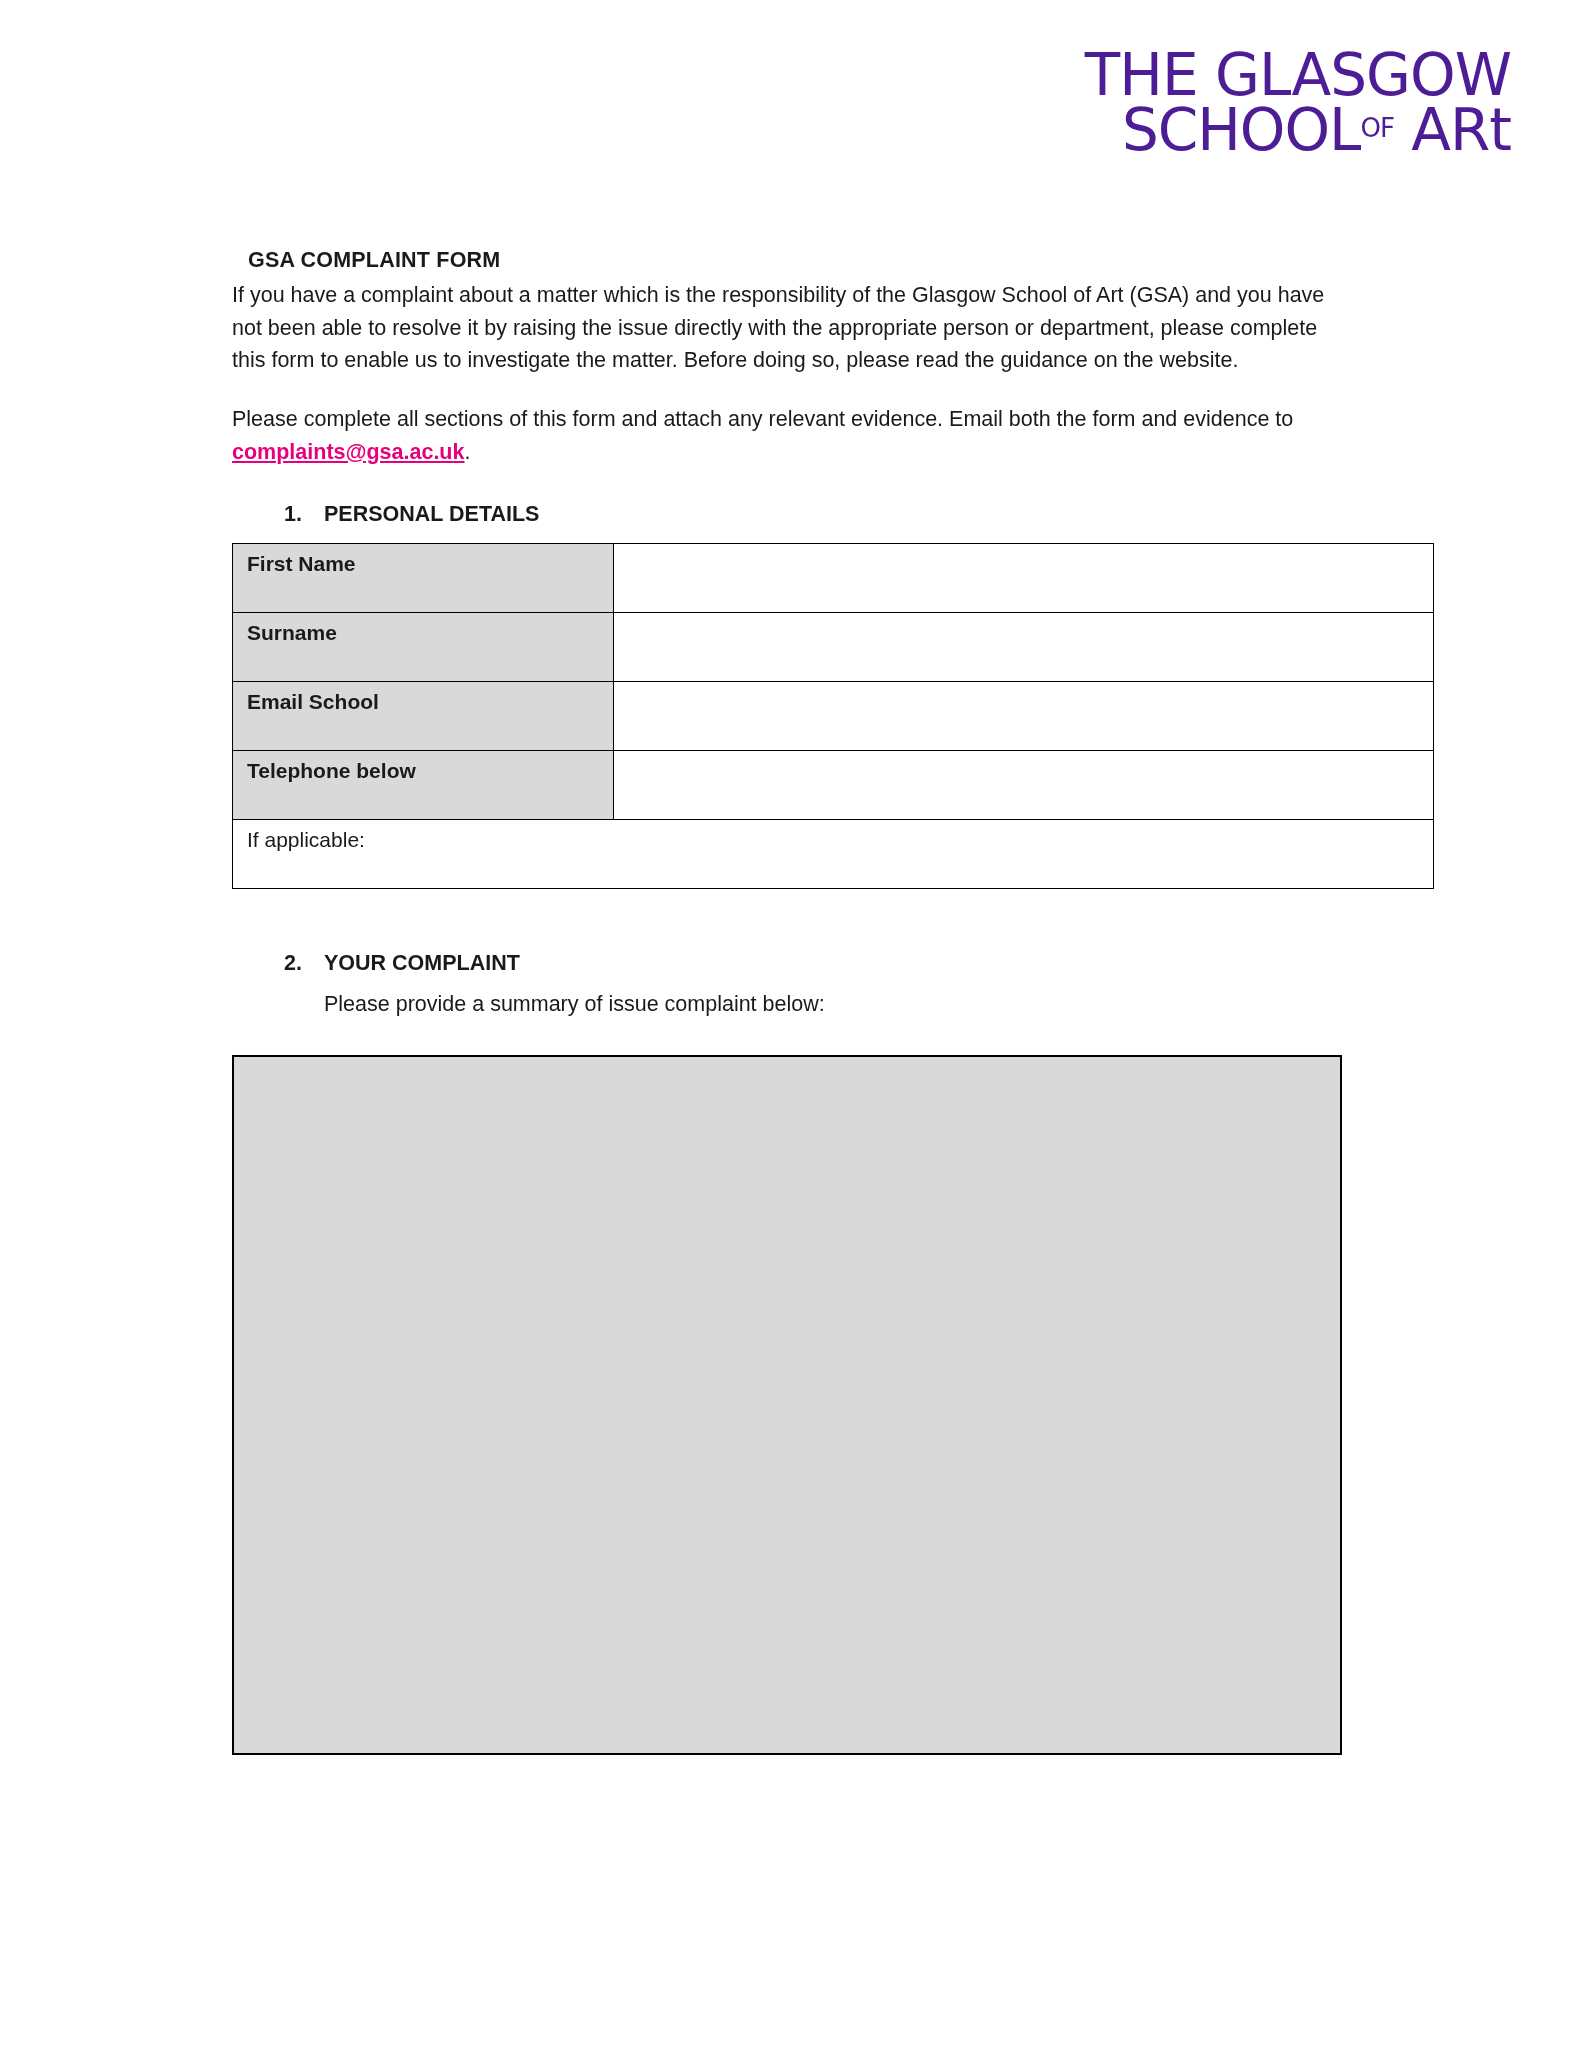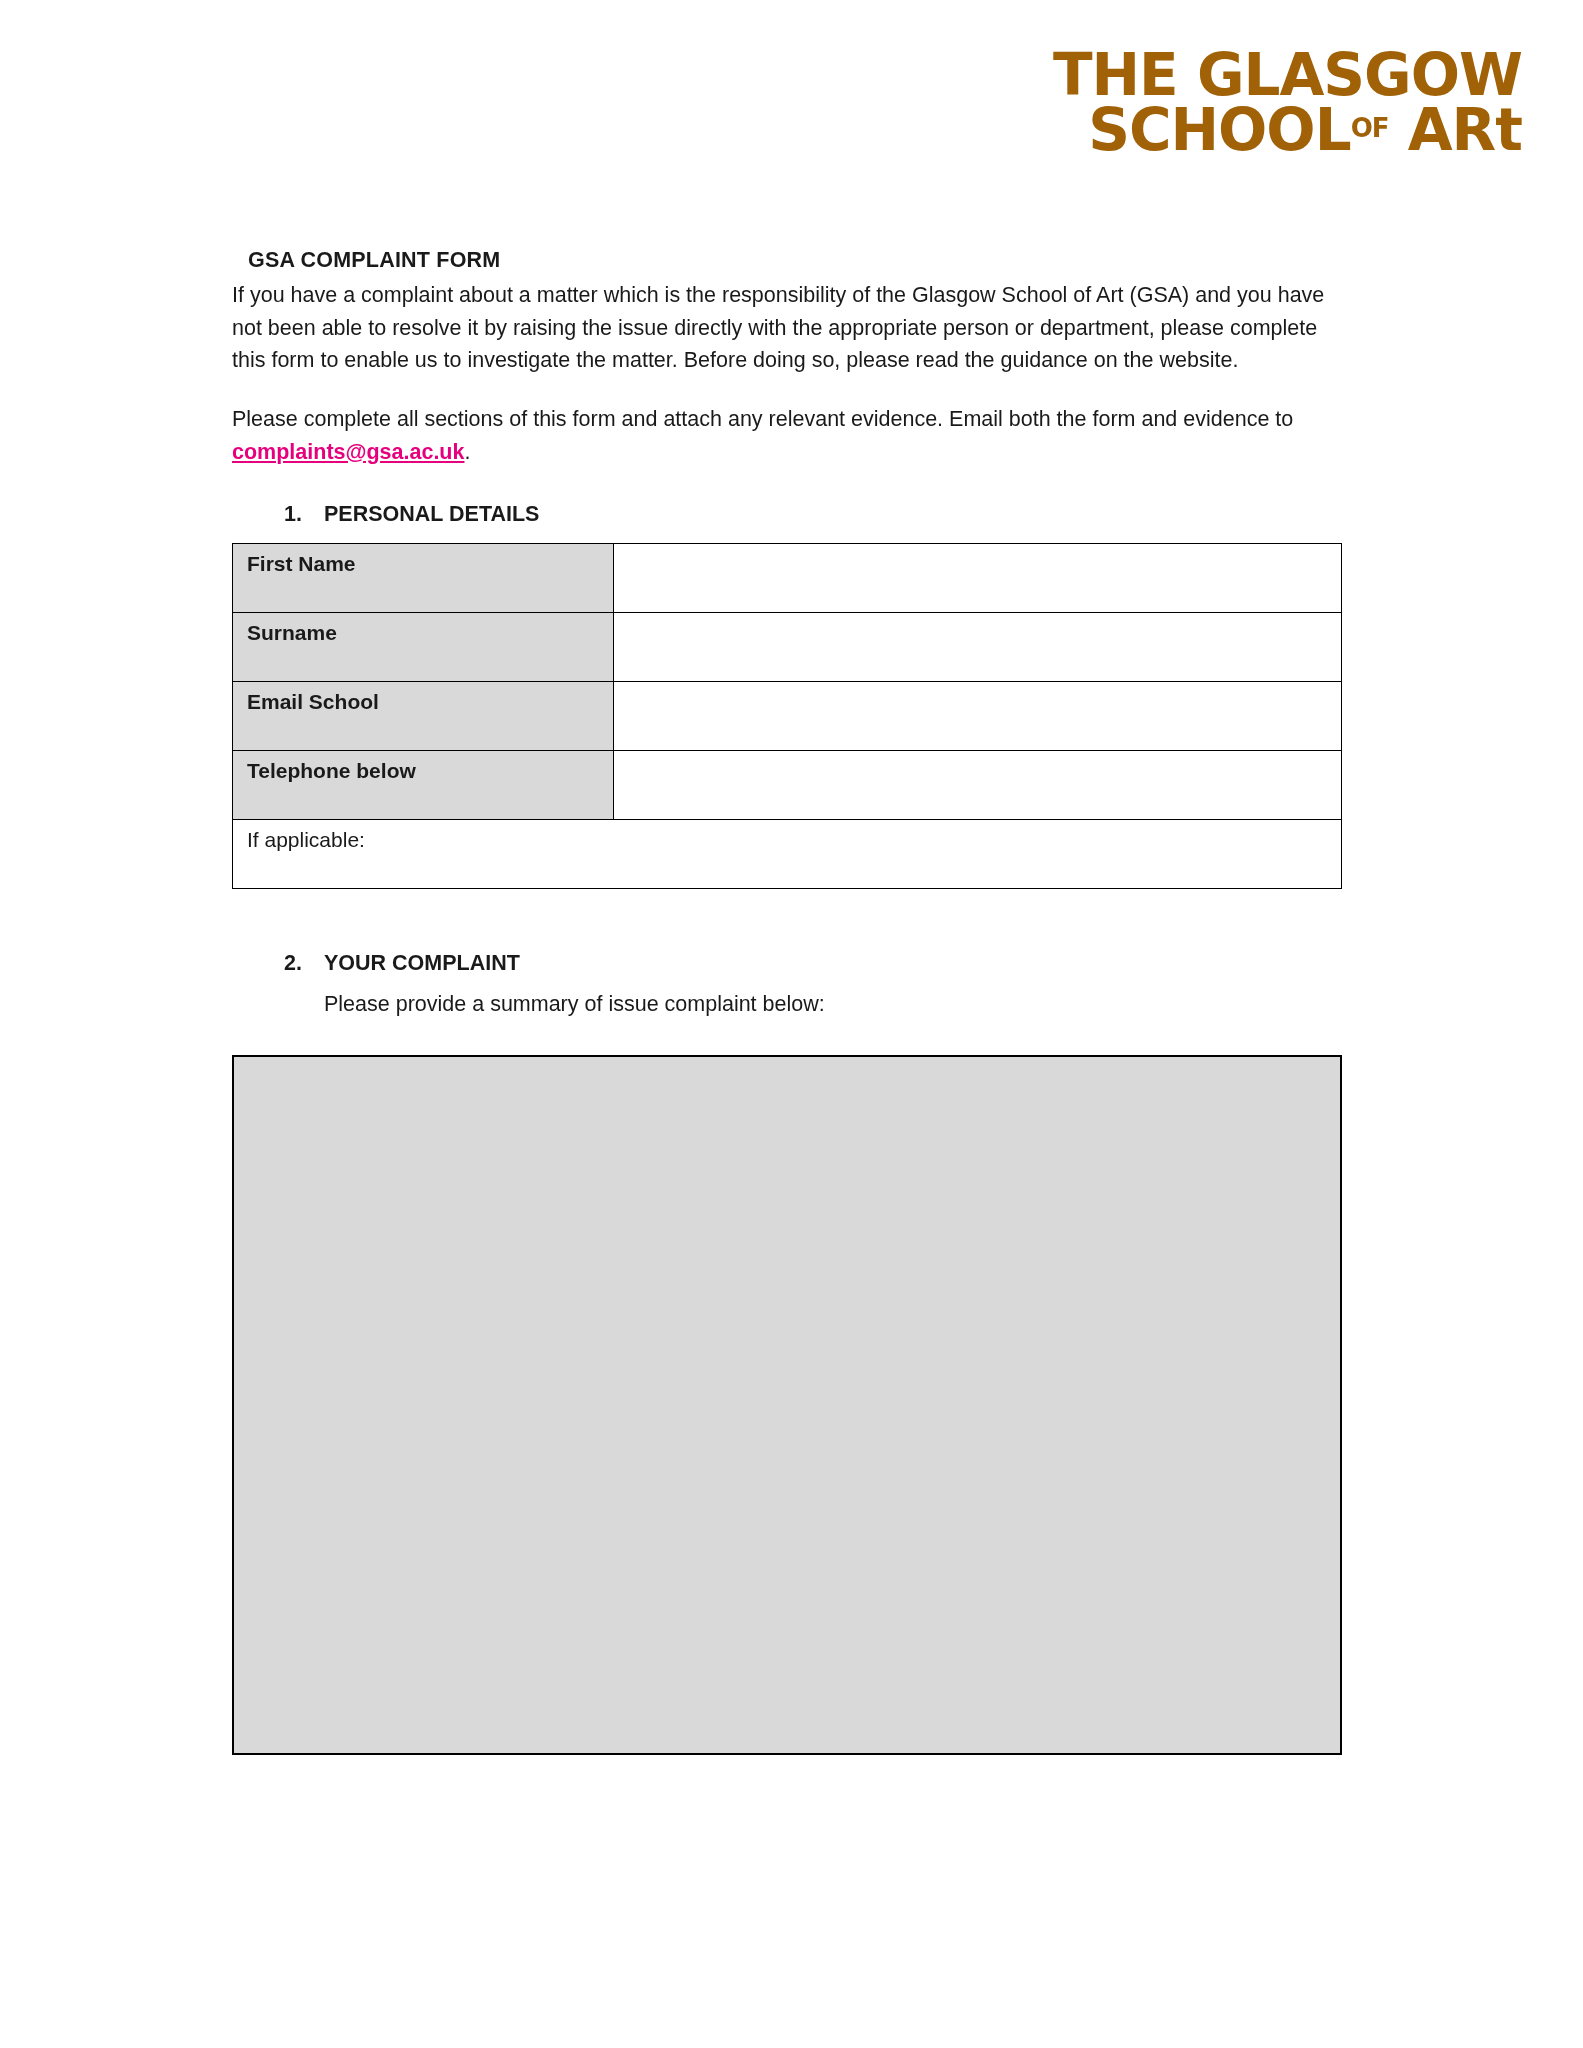--- a/index.html
+++ b/index.html
@@ -20,25 +20,25 @@
     width: 1583px;
     height: 2048px;
     background: #ffffff;
     box-sizing: border-box;
   }
 
   
   .logo-block {
     position: absolute;
     top: 48px;
-    right: 61px;
+    right: 72px;
     text-align: right;
-    color: #a16207;
+    color: #4c1d95;
     font-family: "DejaVu Sans", sans-serif;
-    font-weight: bold;
+    font-weight: normal;
     letter-spacing: -1px;
     line-height: 0.95;
     user-select: none;
   }
   .logo-line1 {
     font-size: 58px;
     display: block;
     white-space: nowrap;
   }
   .logo-line2 {
@@ -92,21 +92,21 @@
     left: 52px;
   }
   .section-heading .txt {
     padding-left: 40px;
     display: inline-block;
   }
 
   
   table.details {
     border-collapse: collapse;
-    width: 1110px;
+    width: 1202px;
     table-layout: fixed;
     margin-top: 12px;
   }
   table.details td {
     border: 1.5px solid #000;
     padding: 8px 14px;
     font-size: 21px;
     vertical-align: top;
     height: 52px;
   }

